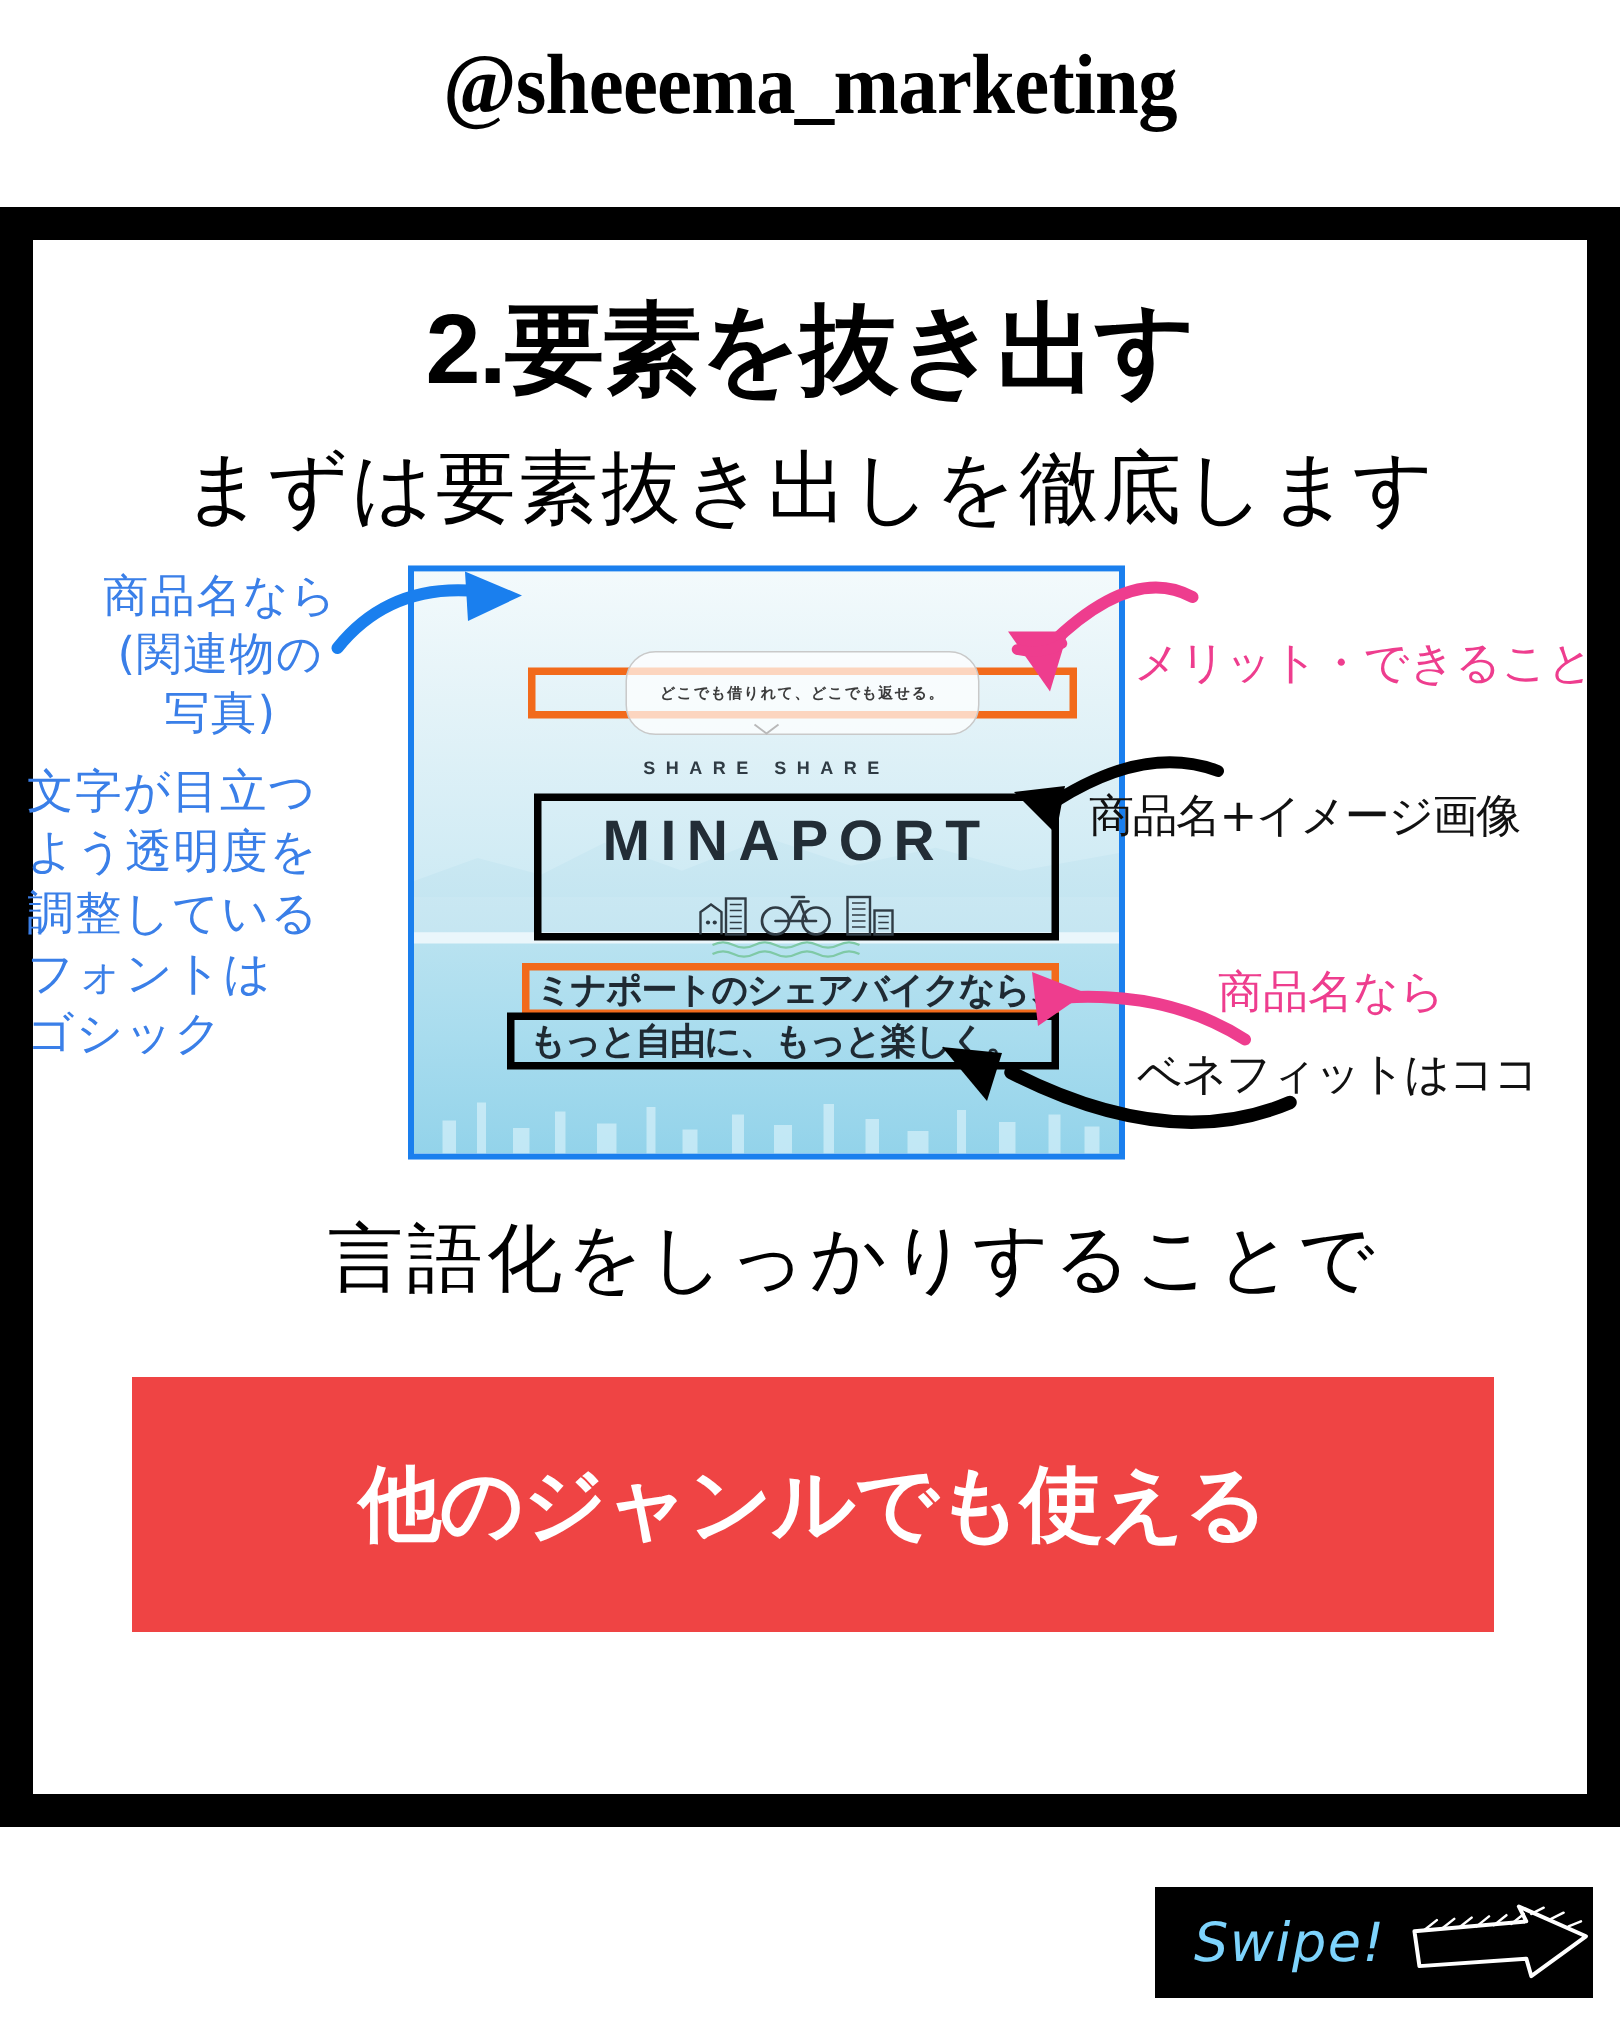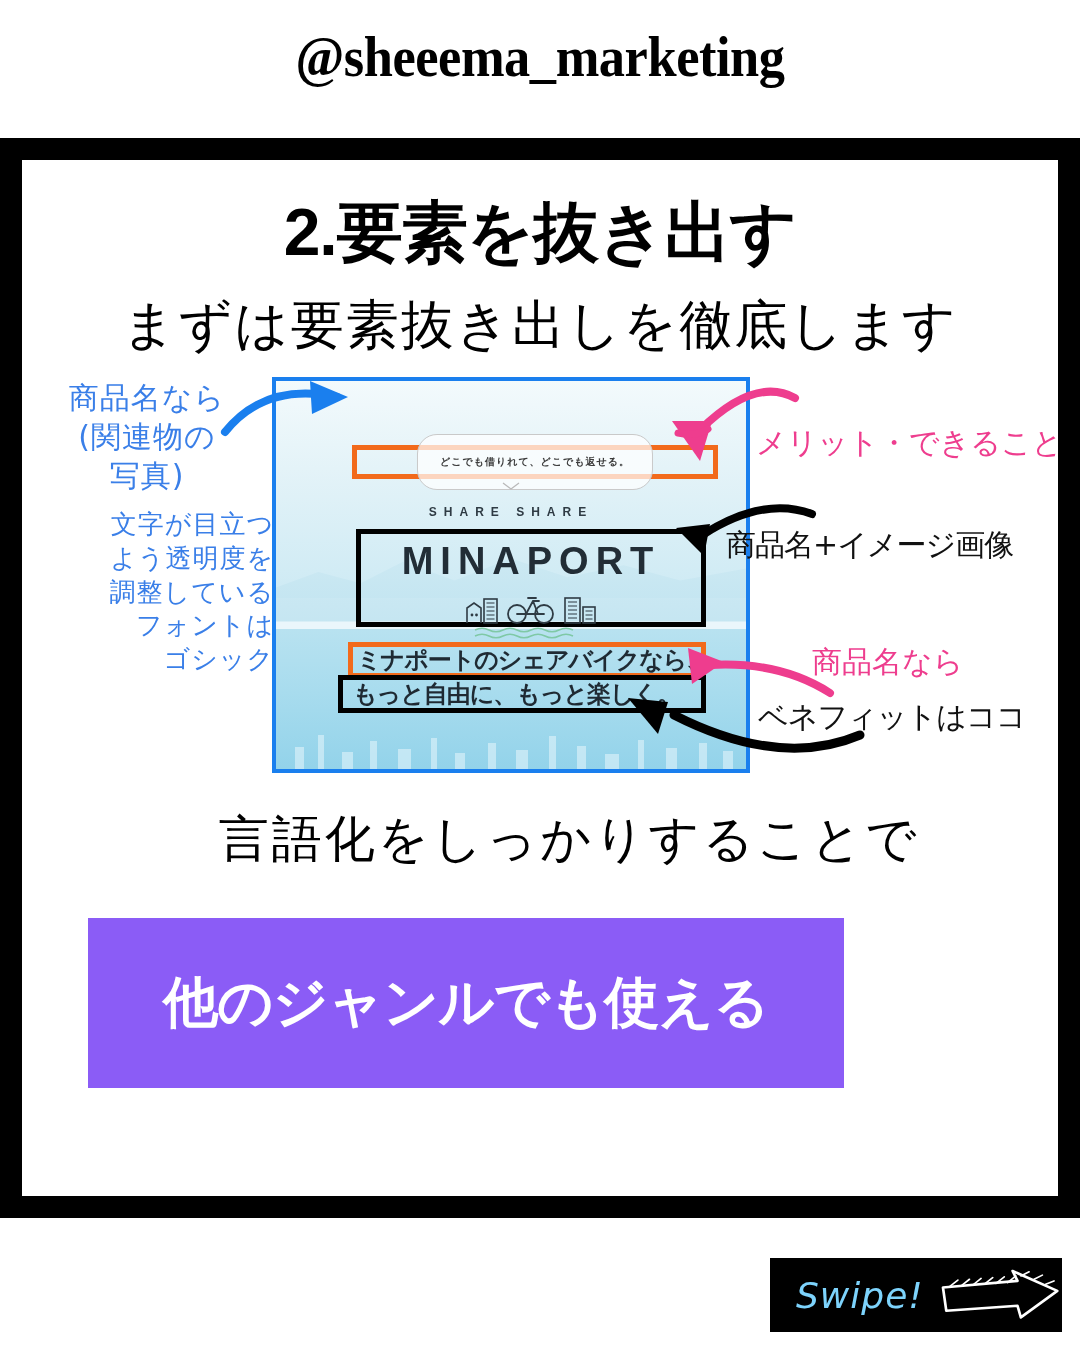--- a/index.html
+++ b/index.html
@@ -138,21 +138,21 @@
     font-weight:500;
     line-height:1.30;
     white-space:pre-line;
   }
   .note-left{
     position:absolute;left:22px;top:378px;width:250px;
     text-align:center;color:#3a7fe8;font-size:30px;letter-spacing:1px;
   }
   .note-left2{
     position:absolute;left:18px;top:508px;width:256px;
-    text-align:right;color:#3a7fe8;font-size:26px;letter-spacing:1px;
+    text-align:left;color:#3a7fe8;font-size:31px;letter-spacing:1px;
   }
   .note-merit{
     position:absolute;left:756px;top:423px;width:330px;
     color:#ee3d8e;font-size:30px;letter-spacing:0px;white-space:nowrap;
   }
   .note-product{
     position:absolute;left:726px;top:525px;width:360px;
     color:#111;font-size:30px;letter-spacing:-1px;white-space:nowrap;
   }
   .note-name{
@@ -169,21 +169,21 @@
 
   
   .line3{
     position:absolute;left:0;top:806px;width:1080px;
     text-align:center;font-size:50px;letter-spacing:3px;color:#000;
     white-space:nowrap;
     margin-left:29px;
   }
   .blackbox{
     position:absolute;left:88px;top:918px;
-    width:756px;height:170px;background:#8b5cf6;
+    width:908px;height:170px;background:#ef4444;
     display:flex;flex-direction:row;align-items:center;justify-content:center;
   }
   .blackbox div{
     color:#fff;font-size:55px;font-weight:bold;letter-spacing:-1px;
     line-height:1.15;white-space:nowrap;
   }
 
   
   .swipe{
     position:absolute;left:770px;top:1258px;

